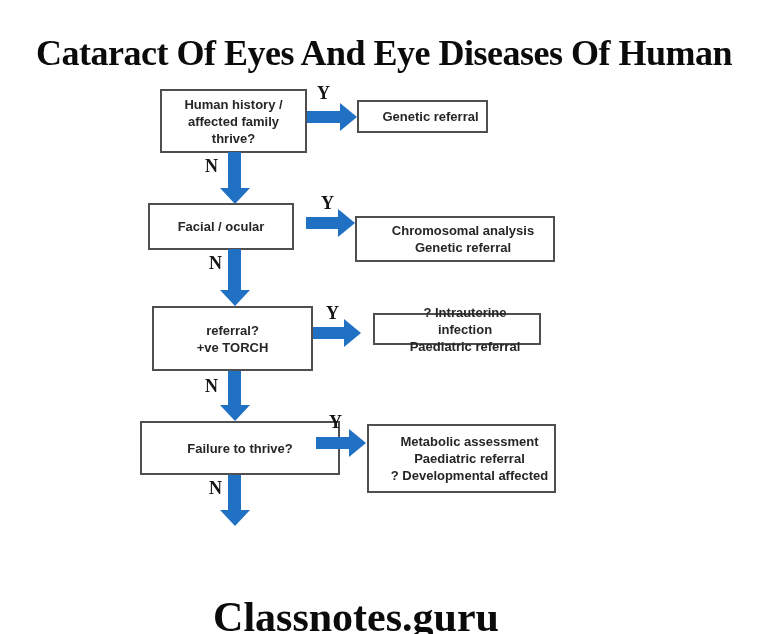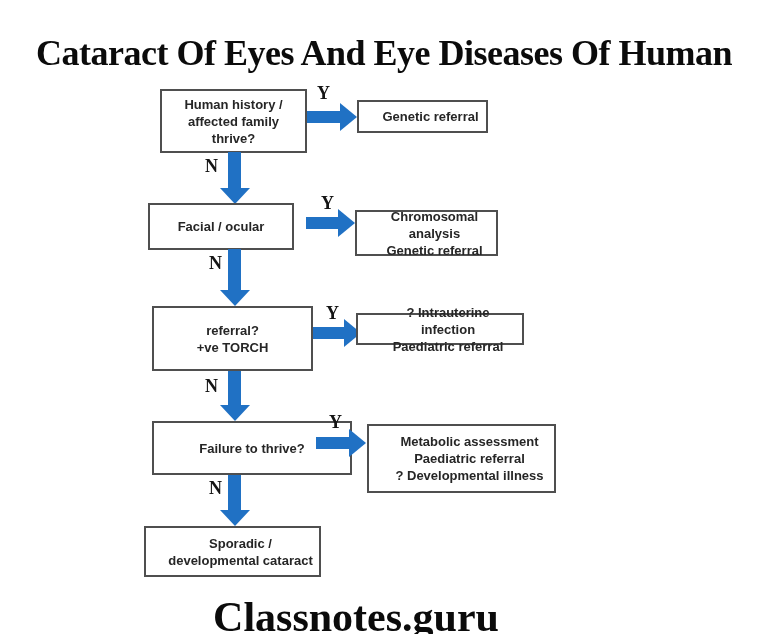--- a/index.html
+++ b/index.html
@@ -92,58 +92,54 @@
   <div class="branch" style="left:205px;top:140px">N</div>
   <div class="vshaft" style="left:228px;top:136px;height:37px"></div>
   <div class="head-down" style="left:220px;top:172px"></div>
 
   <div class="box center" style="left:148px;top:187px;width:146px;height:47px">
     <div>Facial / ocular</div>
   </div>
   <div class="branch" style="left:321px;top:177px">Y</div>
   <div class="hshaft" style="left:306px;top:201px;width:34px"></div>
   <div class="head-right" style="left:338px;top:193px"></div>
-  <div class="box leftpad" style="left:355px;top:194px;width:143px;height:46px">
+  <div class="box leftpad" style="left:355px;top:200px;width:200px;height:46px">
     <div>Chromosomal analysis</div>
     <div>Genetic referral</div>
   </div>
   <div class="branch" style="left:209px;top:237px">N</div>
   <div class="vshaft" style="left:228px;top:233px;height:42px"></div>
   <div class="head-down" style="left:220px;top:274px"></div>
 
   <div class="box center" style="left:152px;top:290px;width:161px;height:65px">
     <div>referral?</div>
     <div>+ve TORCH</div>
   </div>
   <div class="branch" style="left:326px;top:287px">Y</div>
   <div class="hshaft" style="left:313px;top:311px;width:33px"></div>
   <div class="head-right" style="left:344px;top:303px"></div>
-  <div class="box leftpad" style="left:356px;top:297px;width:168px;height:32px">
+  <div class="box leftpad" style="left:373px;top:297px;width:168px;height:32px">
     <div>? Intrauterine infection</div>
     <div>Paediatric referral</div>
   </div>
   <div class="branch" style="left:205px;top:360px">N</div>
   <div class="vshaft" style="left:228px;top:355px;height:35px"></div>
   <div class="head-down" style="left:220px;top:389px"></div>
 
-  <div class="box center" style="left:152px;top:405px;width:200px;height:54px">
+  <div class="box center" style="left:140px;top:405px;width:200px;height:54px">
     <div>Failure to thrive?</div>
   </div>
   <div class="branch" style="left:329px;top:396px">Y</div>
   <div class="hshaft" style="left:316px;top:421px;width:35px"></div>
   <div class="head-right" style="left:349px;top:413px"></div>
   <div class="box leftpad" style="left:367px;top:408px;width:189px;height:69px">
     <div>Metabolic assessment</div>
     <div>Paediatric referral</div>
-    <div>? Developmental illness</div>
+    <div>? Developmental affected</div>
   </div>
   <div class="branch" style="left:209px;top:462px">N</div>
   <div class="vshaft" style="left:228px;top:459px;height:36px"></div>
   <div class="head-down" style="left:220px;top:494px"></div>
 
-  <div class="box leftpad" style="left:144px;top:510px;width:177px;height:51px">
-    <div>Sporadic /</div>
-    <div>developmental cataract</div>
-  </div>
 
   <div class="footer">Classnotes.guru</div>
 
 </div>
 
 </body></html>

